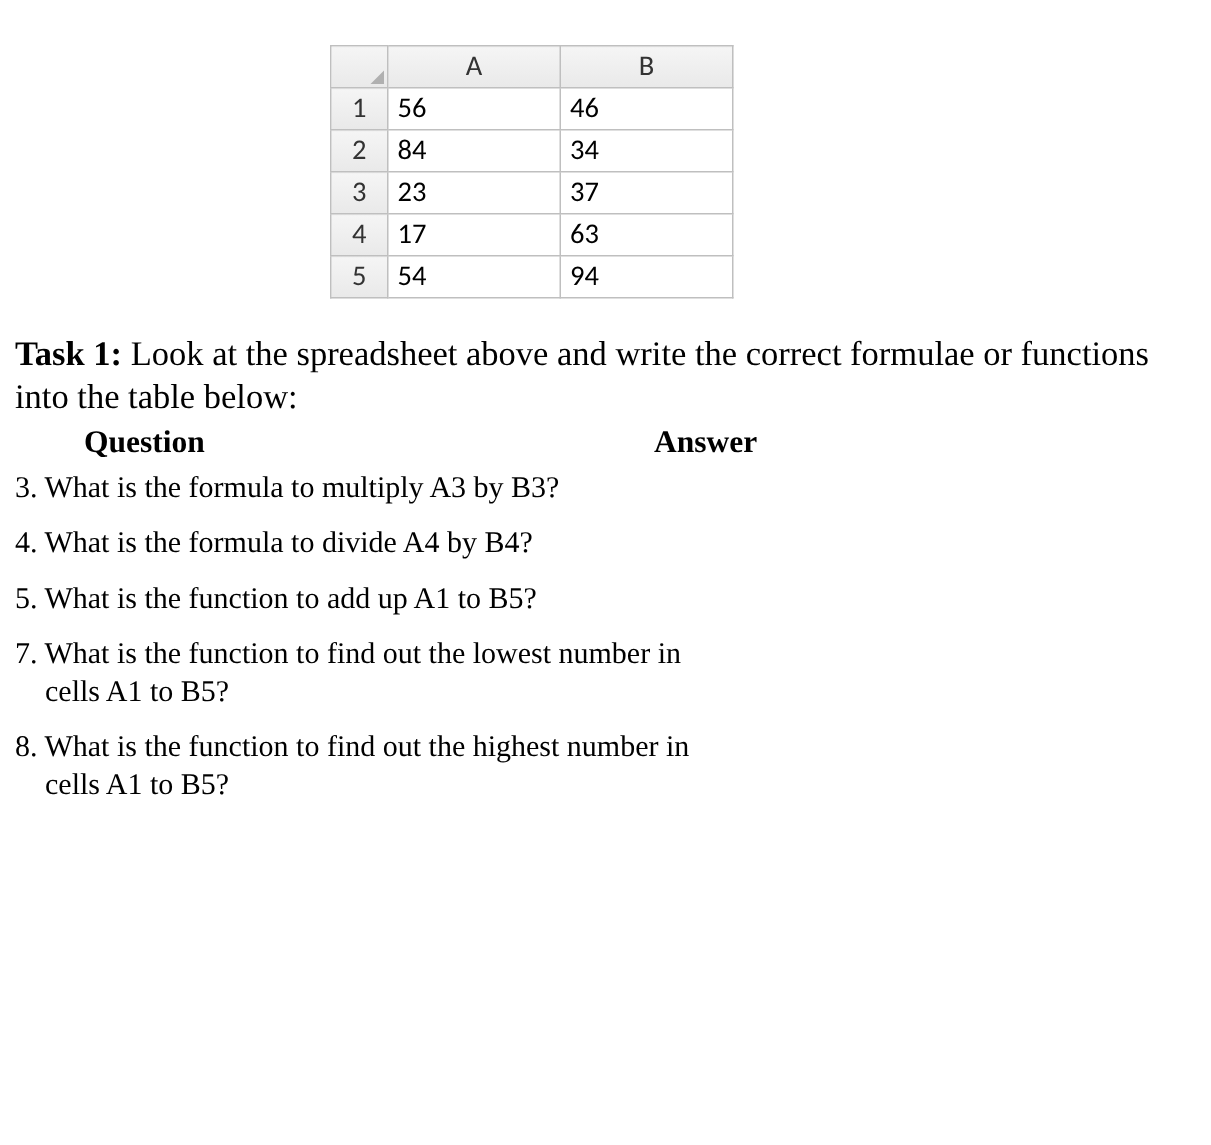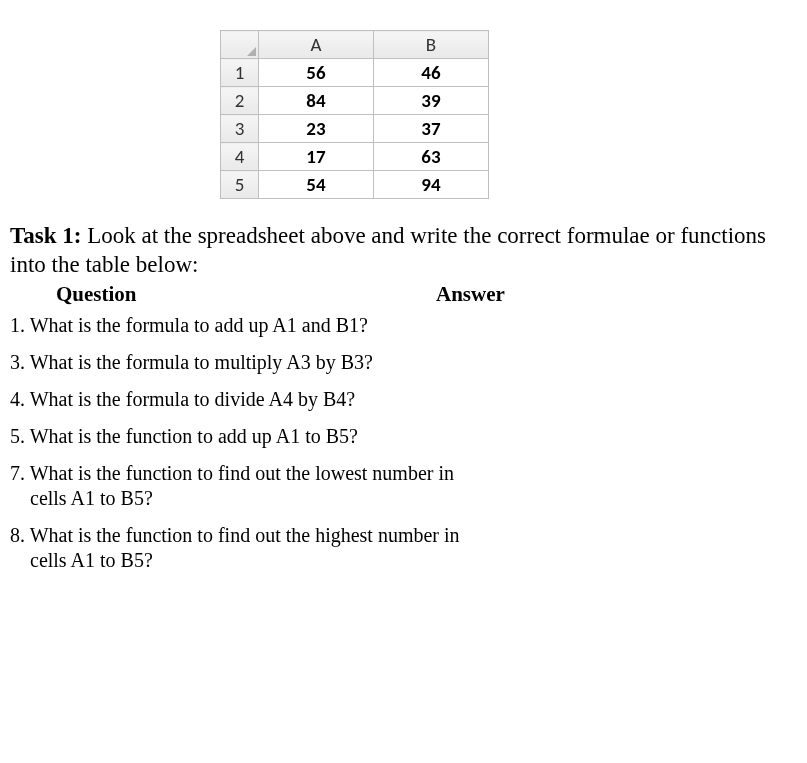--- a/index.html
+++ b/index.html
@@ -44,23 +44,22 @@
     background: linear-gradient(#f5f5f5,#e9e9e9);
     color:#333;
   }
   .spreadsheet .rowhead {
     text-align: center;
     background: linear-gradient(#f5f5f5,#e9e9e9);
     font-weight: normal;
     color:#333;
   }
   .spreadsheet .cell {
-    text-align: center;
+    text-align: left;
     background: #fff;
-    font-weight: bold;
   }
   .task {
     margin-top: 23px;
     line-height: 1.25;
   }
   .task-label { font-weight: bold; }
   .qa-header {
     display: flex;
     font-weight: bold;
     font-size: 21px;
@@ -92,21 +91,21 @@
     <th class="colhead">B</th>
   </tr>
   <tr>
     <th class="rowhead">1</th>
     <td class="cell">56</td>
     <td class="cell">46</td>
   </tr>
   <tr>
     <th class="rowhead">2</th>
     <td class="cell">84</td>
-    <td class="cell">39</td>
+    <td class="cell">34</td>
   </tr>
   <tr>
     <th class="rowhead">3</th>
     <td class="cell">23</td>
     <td class="cell">37</td>
   </tr>
   <tr>
     <th class="rowhead">4</th>
     <td class="cell">17</td>
     <td class="cell">63</td>
@@ -122,19 +121,18 @@
 <div class="task">
   <span class="task-label">Task 1:</span><span> Look at the spreadsheet above and write the correct formulae or functions into the table below:</span>
 </div>
 
 <div class="qa-header">
   <div class="qcol">Question</div>
   <div>Answer</div>
 </div>
 
 <ul class="questions">
-  <li>1. What is the formula to add up A1 and B1?</li>
   <li>3. What is the formula to multiply A3 by B3?</li>
   <li>4. What is the formula to divide A4 by B4?</li>
   <li>5. What is the function to add up A1 to B5?</li>
   <li>7. What is the function to find out the lowest number in cells A1 to B5?</li>
   <li>8. What is the function to find out the highest number in cells A1 to B5?</li>
 </ul>
 
 </body></html>

